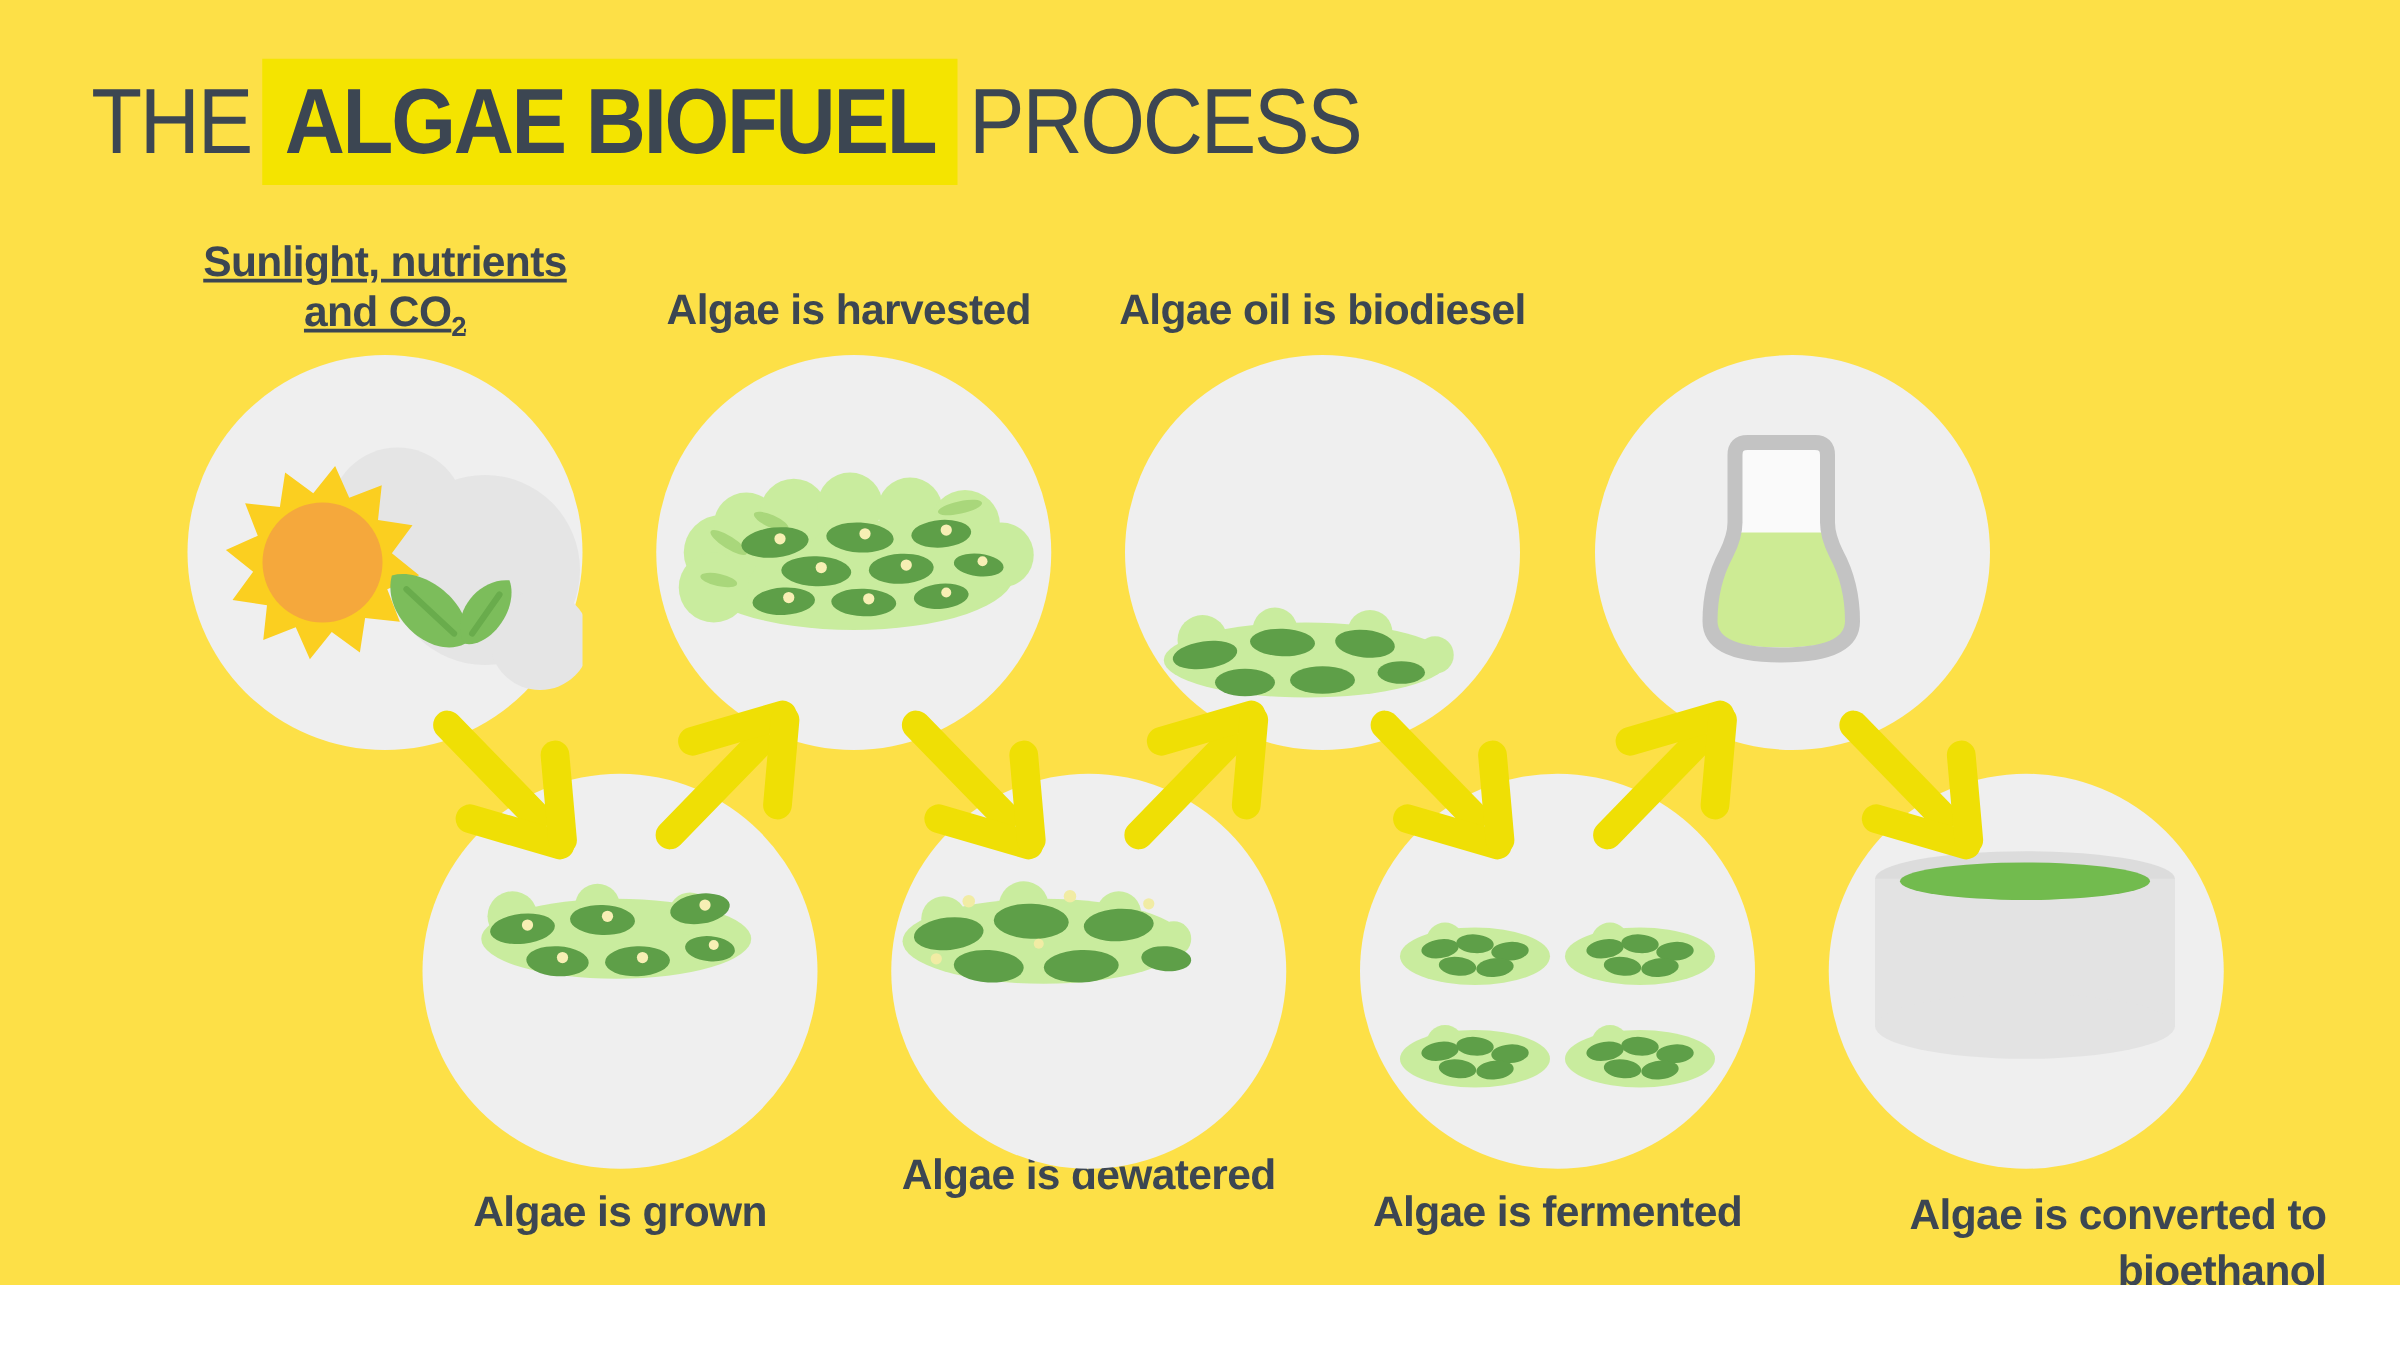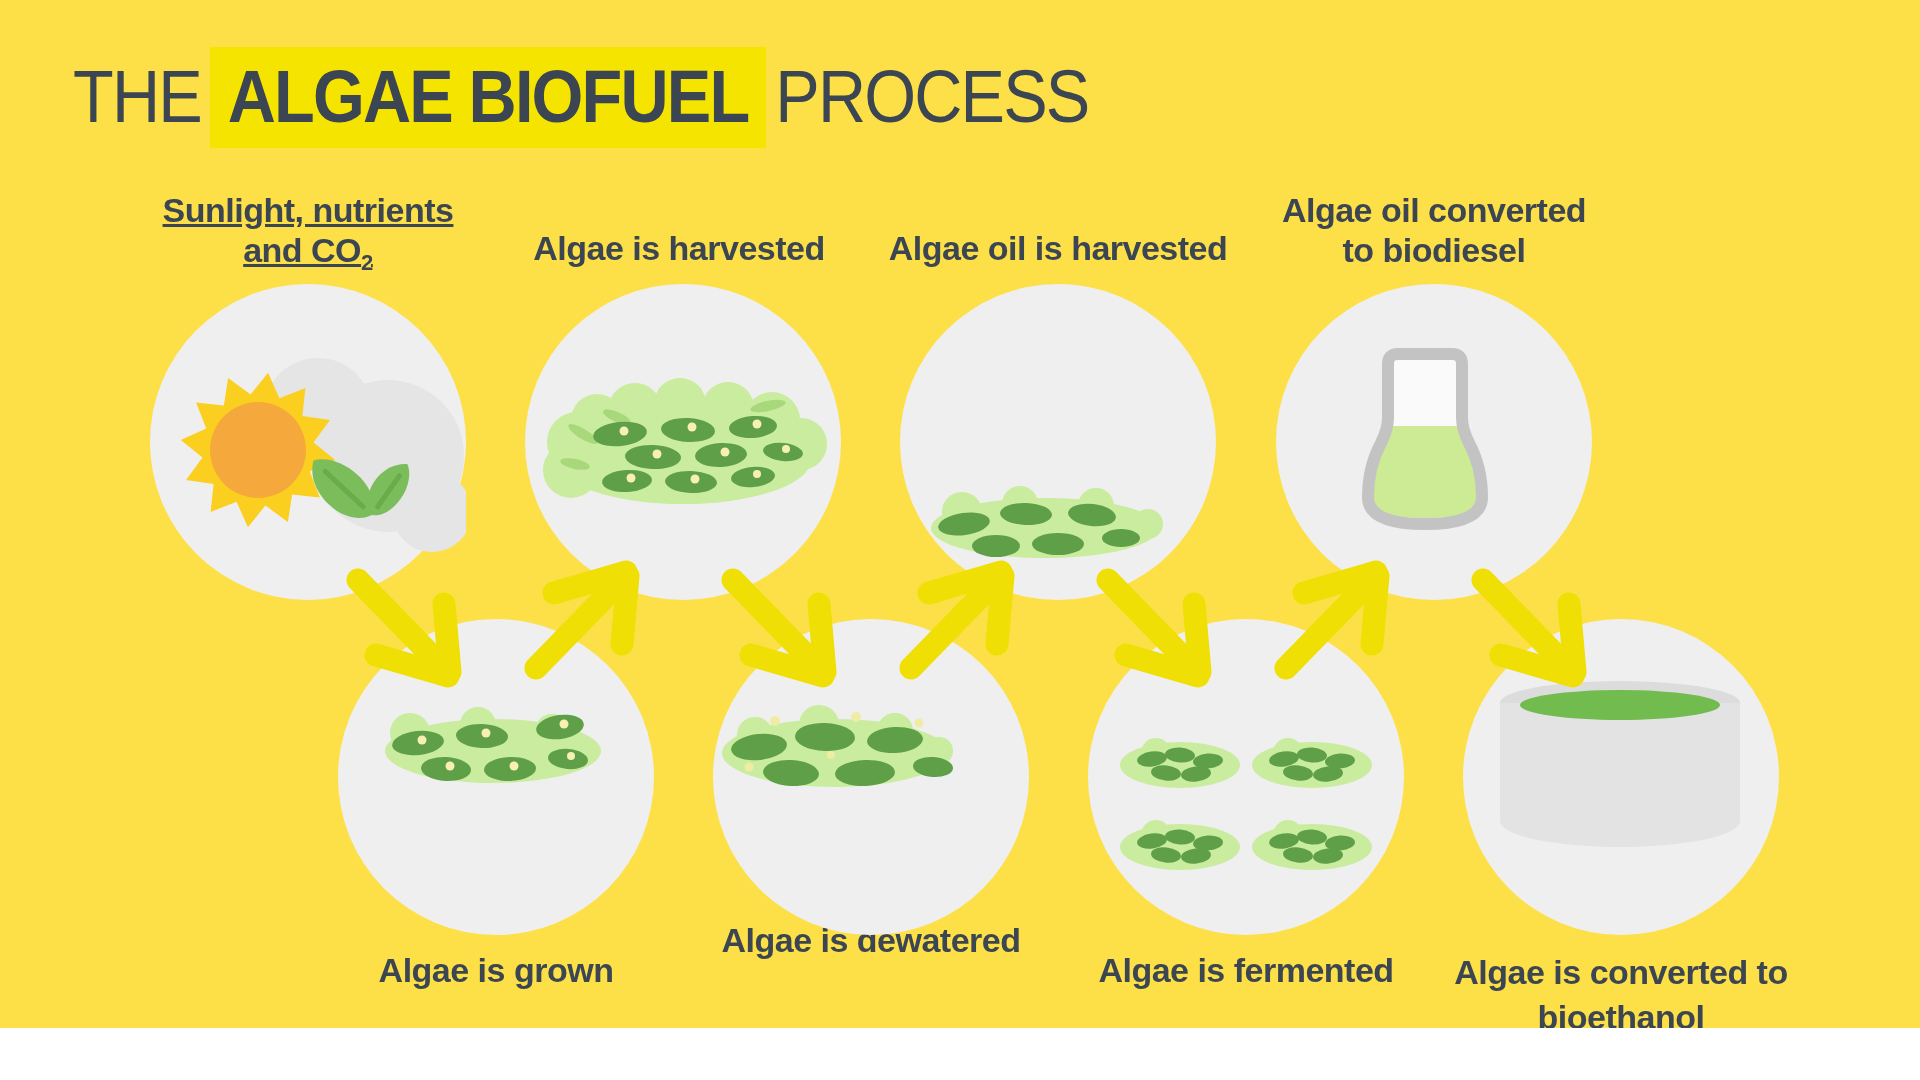--- a/index.html
+++ b/index.html
@@ -48,37 +48,33 @@
   </div>
 
   <div class="lbl" style="left:68px; top:190px;text-decoration:underline;">
     <span>Sunlight, nutrients</span><br>
     <span>and CO</span><sub>2</sub>
   </div>
   <div class="lbl" style="left:439px; top:228px;">
     <span>Algae is harvested</span>
   </div>
   <div class="lbl" style="left:818px; top:228px;">
-    <span>Algae oil is harvested</span>
-  </div>
-  <div class="lbl" style="left:1194px; top:190px;">
-    <span>Algae oil converted</span><br>
-    <span>to biodiesel</span>
+    <span>Algae oil is biodiesel</span>
   </div>
 
   <div class="lbl" style="left:256px; top:950px;">
     <span>Algae is grown</span>
   </div>
   <div class="lbl" style="left:631px; top:920px;">
     <span>Algae is dewatered</span>
   </div>
   <div class="lbl" style="left:1006px; top:950px;">
     <span>Algae is fermented</span>
   </div>
-  <div class="lbl two-bottom" style="left:1381px; top:950px;">
+  <div class="lbl two-bottom" style="left:1381px; top:950px;text-align:right;">
     <span>Algae is converted to</span><br>
     <span>bioethanol</span>
   </div>
 
   <div class="step-circle" style="left:150px; top:284px;">
     <svg width="316" height="316" viewBox="0 0 316 316">
       <g>
         <circle cx="168" cy="128" r="54" fill="#E5E5E5"></circle>
         <circle cx="238" cy="172" r="76" fill="#E5E5E5"></circle>
         <circle cx="282" cy="228" r="40" fill="#E5E5E5"></circle>

